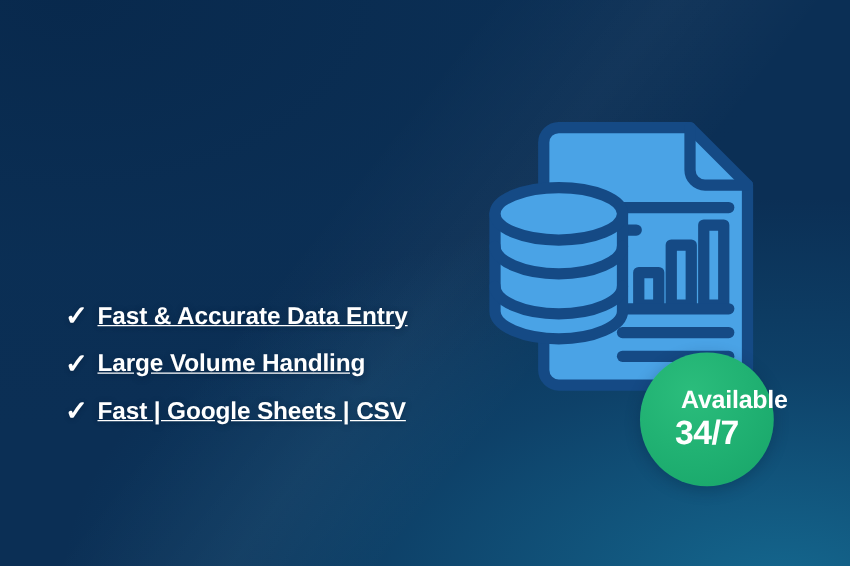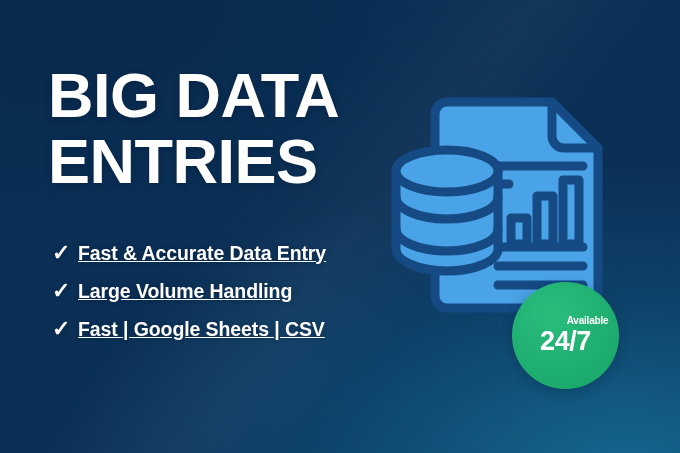--- a/index.html
+++ b/index.html
@@ -121,21 +121,21 @@
     border-radius: 50%;
     background: radial-gradient(circle at 38% 30%, #2bbd7c 0%, #21b273 46%, #17a468 100%);
     box-shadow: 0 3px 12px rgba(4,30,56,0.30);
     display: flex;
     flex-direction: column;
     align-items: center;
     justify-content: center;
   }
   .badge-top {
     color: #ffffff;
-    font-size: 10px;
+    font-size: 20px;
     font-weight: 700;
     line-height: 1.05;
     letter-spacing: -0.2px;
     margin-left: 44px;
   }
   .badge-bottom {
     color: #ffffff;
     font-size: 27px;
     font-weight: 700;
     line-height: 1.05;
@@ -146,24 +146,20 @@
 </head>
 <body>
 
 <div id="poster">
 
   <div class="bg-base"></div>
   <div class="bg-glow"></div>
   <div class="bg-vignette"></div>
   <div class="bg-sheen"></div>
 
-  <div class="headline">
-    <span class="headline-line first">BIG DATA</span>
-    <span class="headline-line second">ENTRIES</span>
-  </div>
 
   <div class="bullets">
     <div class="bullet-row">
       <span class="bullet-check">✓</span>
       <span class="bullet-label">Fast &amp; Accurate Data Entry</span>
     </div>
     <div class="bullet-row">
       <span class="bullet-check">✓</span>
       <span class="bullet-label">Large Volume Handling</span>
     </div>
@@ -210,16 +206,16 @@
         <path d="M18 87 v78 c0 12 23 22 51 22 s51-10 51-22 v-78 Z" fill="#4aa3e6" stroke="#154a85" stroke-width="9" stroke-linejoin="round"></path>
         <ellipse cx="69" cy="87" rx="51" ry="21" fill="#4aa3e6" stroke="#154a85" stroke-width="9"></ellipse>
         <path d="M18 113 c0 12 23 22 51 22 s51-10 51-22" fill="none" stroke="#154a85" stroke-width="9" stroke-linecap="round"></path>
         <path d="M18 145 c0 12 23 22 51 22 s51-10 51-22" fill="none" stroke="#154a85" stroke-width="9" stroke-linecap="round"></path>
       </g>
     </svg>
   </div>
 
   <div class="badge">
     <span class="badge-top">Available</span>
-    <span class="badge-bottom">24/7</span>
+    <span class="badge-bottom">34/7</span>
   </div>
 
 </div>
 
 </body></html>

